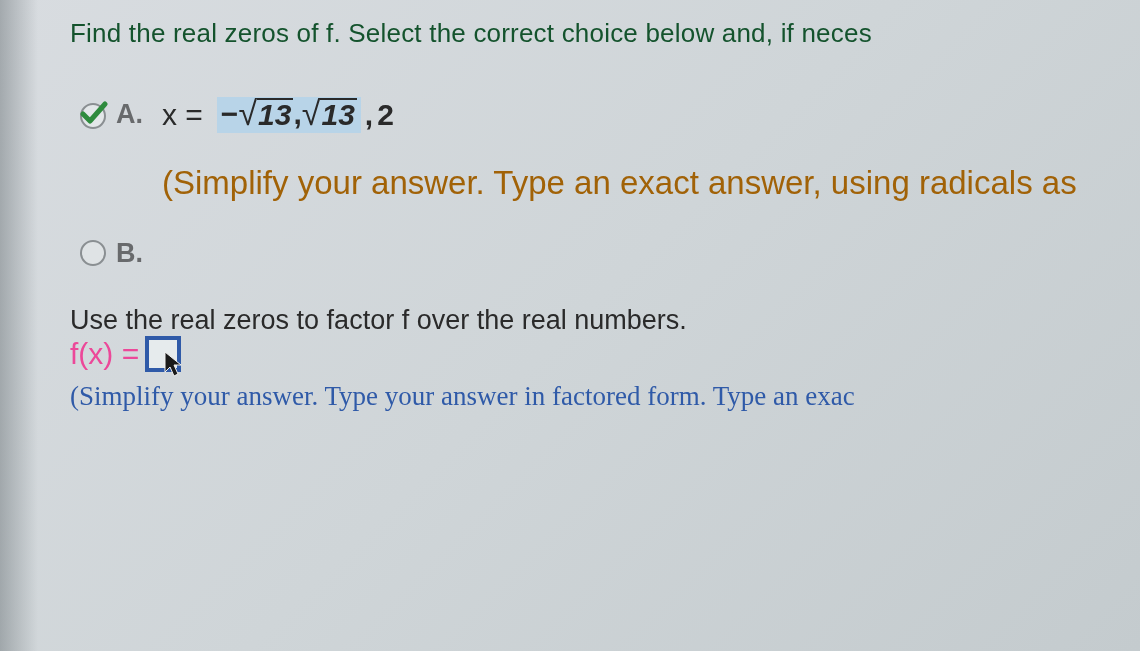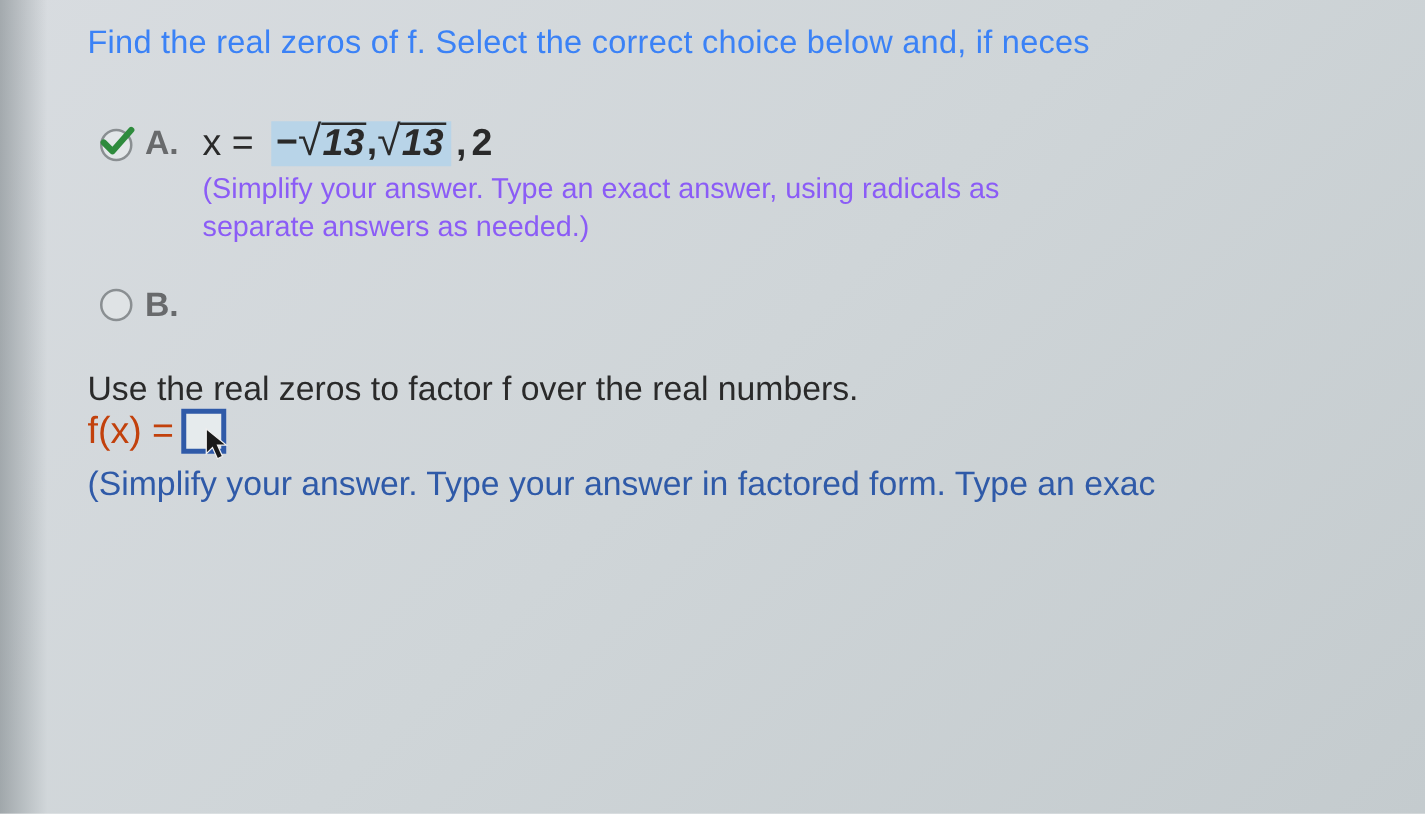--- a/index.html
+++ b/index.html
@@ -6,21 +6,21 @@
   html, body { width: 1140px; height: 651px; overflow: hidden; }
   body {
     font-family: Arial, Helvetica, sans-serif;
     background: linear-gradient(135deg, #d8dce0 0%, #cfd5d8 50%, #c4cbce 100%);
     color: #2a2a2a;
     padding: 18px 0 0 70px;
     position: relative;
   }
   .prompt {
     font-size: 26px;
-    color: #3b82f6;
+    color: #14532d;
     margin-bottom: 48px;
     letter-spacing: 0.2px;
   }
   .choice-row {
     display: flex;
     align-items: flex-start;
     margin-bottom: 8px;
   }
   .radio-col {
     width: 46px;
@@ -67,34 +67,34 @@
     top: -1px;
   }
   .radicand {
     border-top: 2.5px solid #2a2a2a;
     padding: 0 2px 0 1px;
     line-height: 1;
     font-weight: bold;
     font-style: italic;
   }
   .hint {
-    color: #8b5cf6;
-    font-size: 23px;
-    margin-top: 2px;
+    color: #a16207;
+    font-size: 33px;
+    margin-top: 28px;
     line-height: 1.35;
   }
   .choice-b { margin-top: 30px; margin-bottom: 36px; }
   .section2-prompt {
     font-size: 27px;
     color: #2a2a2a;
     margin-left: 0;
   }
   .fx-row {
     font-size: 30px;
-    color: #c2410c;
+    color: #ec4899;
     display: flex;
     align-items: center;
     gap: 6px;
     margin-left: 0;
     margin-bottom: 6px;
   }
   .answer-box {
     width: 36px;
     height: 36px;
     border: 4px solid #2f5aa8;
@@ -105,20 +105,21 @@
     position: absolute;
     left: 14px;
     top: 10px;
     pointer-events: none;
   }
   .hint2 {
     color: #2f5aa8;
     font-size: 27px;
     line-height: 1.35;
     margin-left: 0;
+    font-family: Liberation Serif, serif;
   }
   .radio-empty {
     width: 26px; height: 26px;
     border: 2.5px solid #8a8f92;
     border-radius: 50%;
     background: #dfe3e5;
   }
   .bold { font-weight: bold; }
   .left-shadow {
     position: absolute;
@@ -158,21 +159,20 @@
         <span class="sqrt-wrap">
           <span class="radical">√</span>
             <span class="radicand">13</span>
         </span>
       </span>
       <span class="bold">,</span>
       <span class="bold">2</span>
     </div>
     <div class="hint">
       <span>(Simplify your answer. Type an exact answer, using radicals as</span><br>
-      <span>separate answers as needed.)</span>
     </div>
   </div>
 </div>
 
 <div class="choice-row choice-b">
   <div class="radio-col">
     <div class="radio-empty"></div>
   </div>
   <div class="letter-col">B.</div>
 </div>

